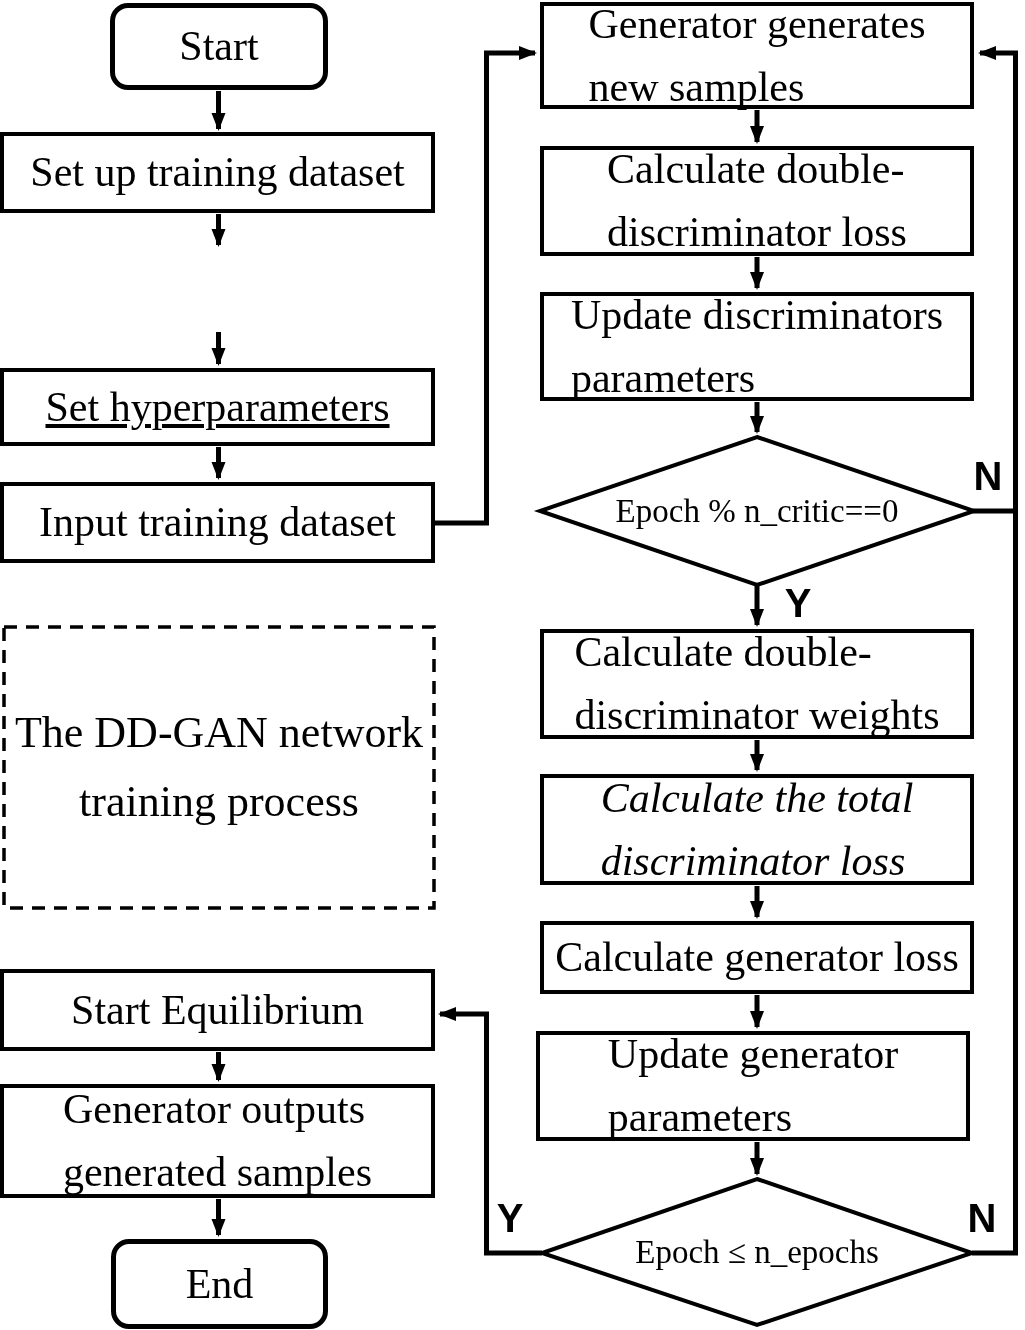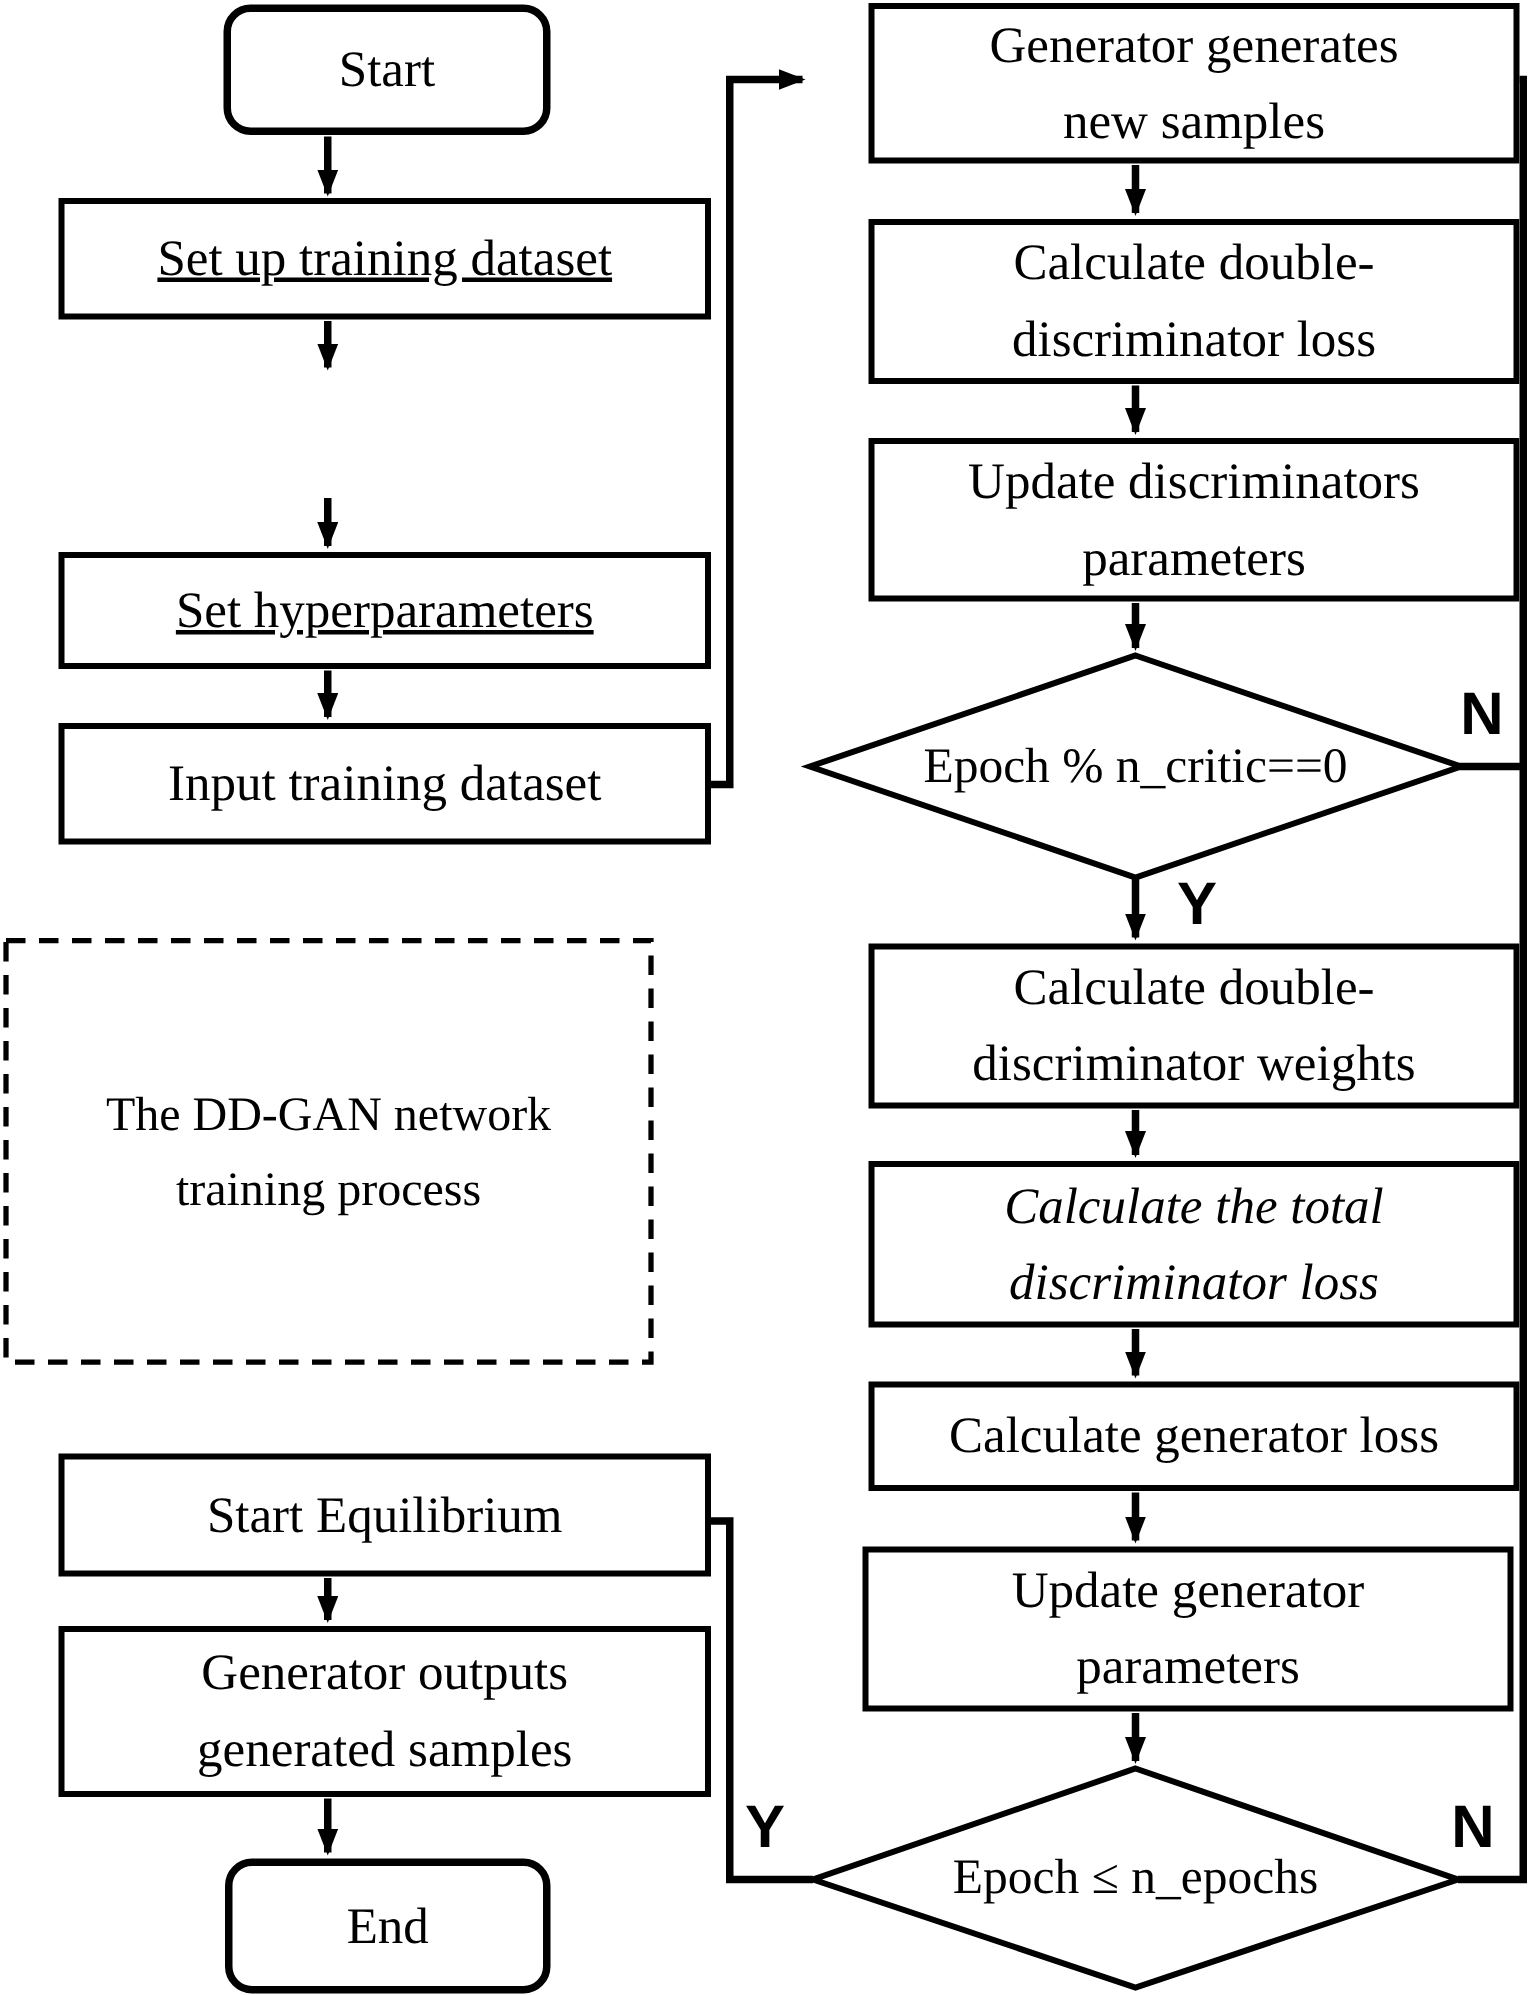--- a/index.html
+++ b/index.html
@@ -38,44 +38,42 @@
     stroke-dasharray: 13 9;
   }
   .node {
     position: absolute;
     box-sizing: border-box;
     border: 4px solid #000000;
     background: #ffffff;
     display: flex;
     align-items: center;
     justify-content: center;
-    text-align: center;
-    font-size: 34px;
+    font-size: 42px;
     line-height: 1.5;
     white-space: pre-line;
     z-index: 2;
-    margin-left: 39px;
   }
   .rounded {
     border-radius: 18px;
     border-width: 5px;
   }
   .overlay-text {
     position: absolute;
     display: flex;
     align-items: center;
     justify-content: center;
     text-align: center;
     white-space: pre-line;
     background: transparent;
     border: none;
     z-index: 3;
   }
   .dashed-label {
-    font-size: 32px;
+    font-size: 44px;
     line-height: 1.55;
   }
   .diamond-text {
     font-size: 33px;
   }
   .branch-label {
     font-family: "Liberation Sans", "DejaVu Sans", sans-serif;
     font-size: 40px;
     font-weight: 600;
     width: 44px;
@@ -118,21 +116,21 @@
     <path class="edge" marker-end="url(#arrow)" d="M542,1253 L486.5,1253 L486.5,1014 L440,1014"></path>
 
     <polygon class="shape" points="757,437 974,511 757,585 540,511"></polygon>
     <polygon class="shape" points="757,1179 972,1253 757,1325 542,1253"></polygon>
 
     <rect class="dashed-rect" x="4" y="627" width="430" height="281"></rect>
   </svg>
 
   <div class="node rounded" style="left:110px; top:3px; width:218px; height:87px;">Start</div>
 
-  <div class="node" style="left:0px; top:132px; width:435px; height:81px;text-decoration:underline;">Set up training dataset</div>
+  <div class="node" style="left:0px; top:132px; width:435px; height:81px;">Set up training dataset</div>
 
 
   <div class="node" style="left:0px; top:368px; width:435px; height:78px;text-decoration:underline;">Set hyperparameters</div>
 
   <div class="node" style="left:0px; top:482px; width:435px; height:81px;">Input training dataset</div>
 
   <div class="overlay-text dashed-label" style="left:4px; top:627px; width:430px; height:281px;">The DD-GAN network
 training process</div>
 
   <div class="node" style="left:0px; top:969px; width:435px; height:82px;">Start Equilibrium</div>

